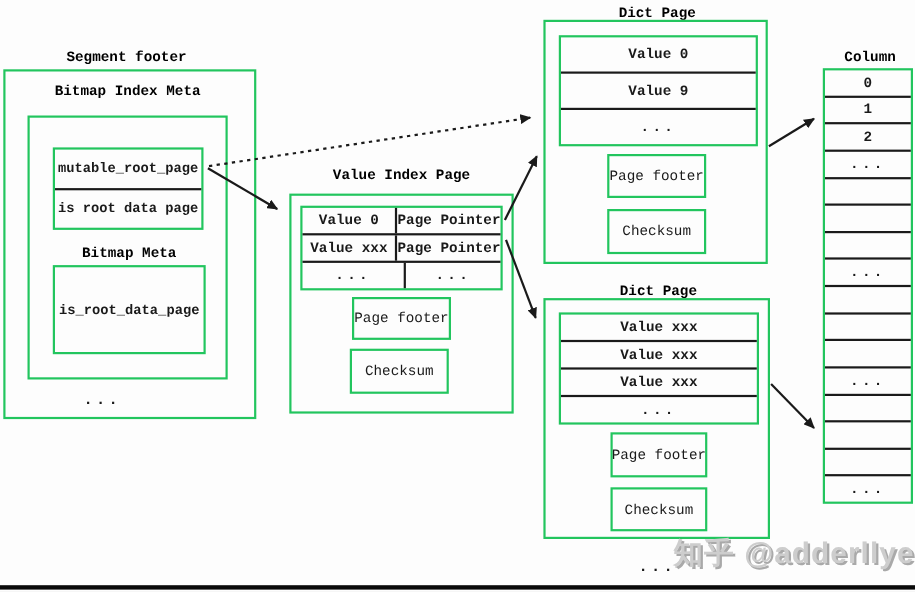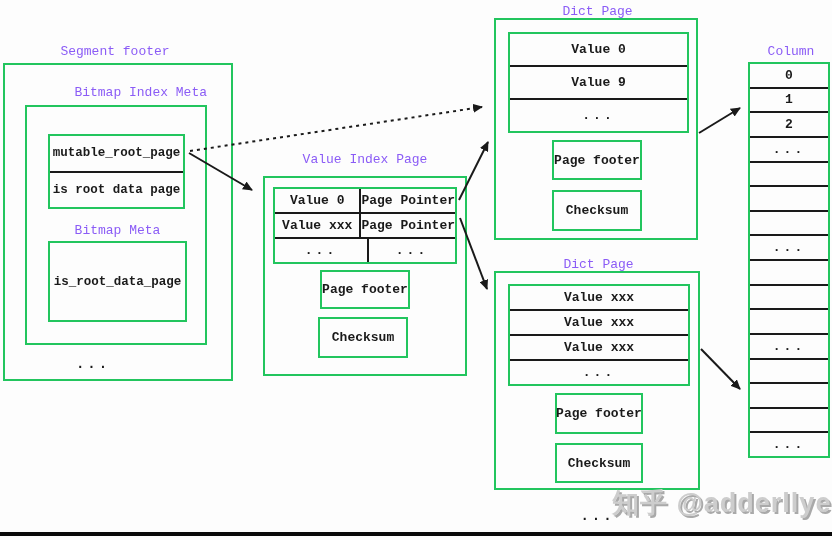--- a/index.html
+++ b/index.html
@@ -1,22 +1,22 @@
 <!DOCTYPE html>
 <html><head>
 <meta charset="utf-8">
 <style>
   html,body{margin:0;padding:0;background:#e9e9e9;}
   .canvas{
     position:relative;width:832px;height:538px;background:#fdfdfd;overflow:hidden;
     font-family:"Liberation Mono","DejaVu Sans Mono",monospace;color:#1a1a1a;
   }
   .lbl{
-    position:absolute;font-weight:normal;font-size:13px;text-align:center;
-    white-space:nowrap;color:#8b5cf6;
+    position:absolute;font-weight:bold;font-size:13px;text-align:center;
+    white-space:nowrap;color:#000000;
   }
   .box{position:absolute;border:2px solid #22c55e;background:#fdfdfd;box-sizing:border-box;}
   .fieldbox{display:flex;flex-direction:column;}
   .fieldrow{
     flex:1;display:flex;align-items:center;justify-content:center;
     font-weight:bold;font-size:12.5px;border-bottom:2px solid #1a1a1a;white-space:nowrap;
   }
   .fieldrow:last-child{border-bottom:none;}
   .vtable{display:flex;flex-direction:column;}
   .vrow{flex:1;display:flex;border-bottom:2px solid #1a1a1a;}
@@ -27,21 +27,21 @@
   }
   .vcell.v{width:92px;border-right:2px solid #1a1a1a;}
   .vcell.p{flex:1;}
   .drow{
     flex:1;display:flex;align-items:center;justify-content:center;
     font-weight:bold;font-size:13px;border-bottom:2px solid #1a1a1a;white-space:nowrap;
   }
   .drow:last-child{border-bottom:none;}
   .smallbox{
     display:flex;align-items:center;justify-content:center;
-    font-weight:bold;font-size:13px;white-space:nowrap;
+    font-weight:normal;font-size:13px;white-space:nowrap;
   }
   .colstack{display:flex;flex-direction:column;}
   .colcell{
     flex:1;display:flex;align-items:center;justify-content:center;
     font-weight:bold;font-size:13px;border-bottom:2px solid #1a1a1a;
   }
   .colcell:last-child{border-bottom:none;}
   .dots{letter-spacing:3px;}
   .ellipsis{
     position:absolute;font-weight:bold;font-size:14px;letter-spacing:3px;
@@ -57,21 +57,21 @@
   svg.overlay{position:absolute;left:0;top:0;pointer-events:none;}
 </style>
 </head>
 <body>
 
 <div class="canvas">
 
   <div class="lbl" style="left:35px;top:44px;width:160px;">Segment footer</div>
   <div class="box" style="left:3px;top:63px;width:230px;height:318px;"></div>
 
-  <div class="lbl" style="left:25px;top:85px;width:182px;text-align:right;">Bitmap Index Meta</div>
+  <div class="lbl" style="left:25px;top:75px;width:182px;">Bitmap Index Meta</div>
   <div class="box" style="left:25px;top:105px;width:182px;height:240px;"></div>
 
   <div class="lbl" style="left:48px;top:117px;width:137px;margin-top:24px;">Dict Meta</div>
   <div class="box fieldbox" style="left:48px;top:134px;width:137px;height:75px;">
     <div class="fieldrow">mutable_root_page</div>
     <div class="fieldrow">is root data page</div>
   </div>
 
   <div class="lbl" style="left:48px;top:223px;width:139px;">Bitmap Meta</div>
   <div class="box fieldbox" style="left:48px;top:241px;width:139px;height:81px;">

